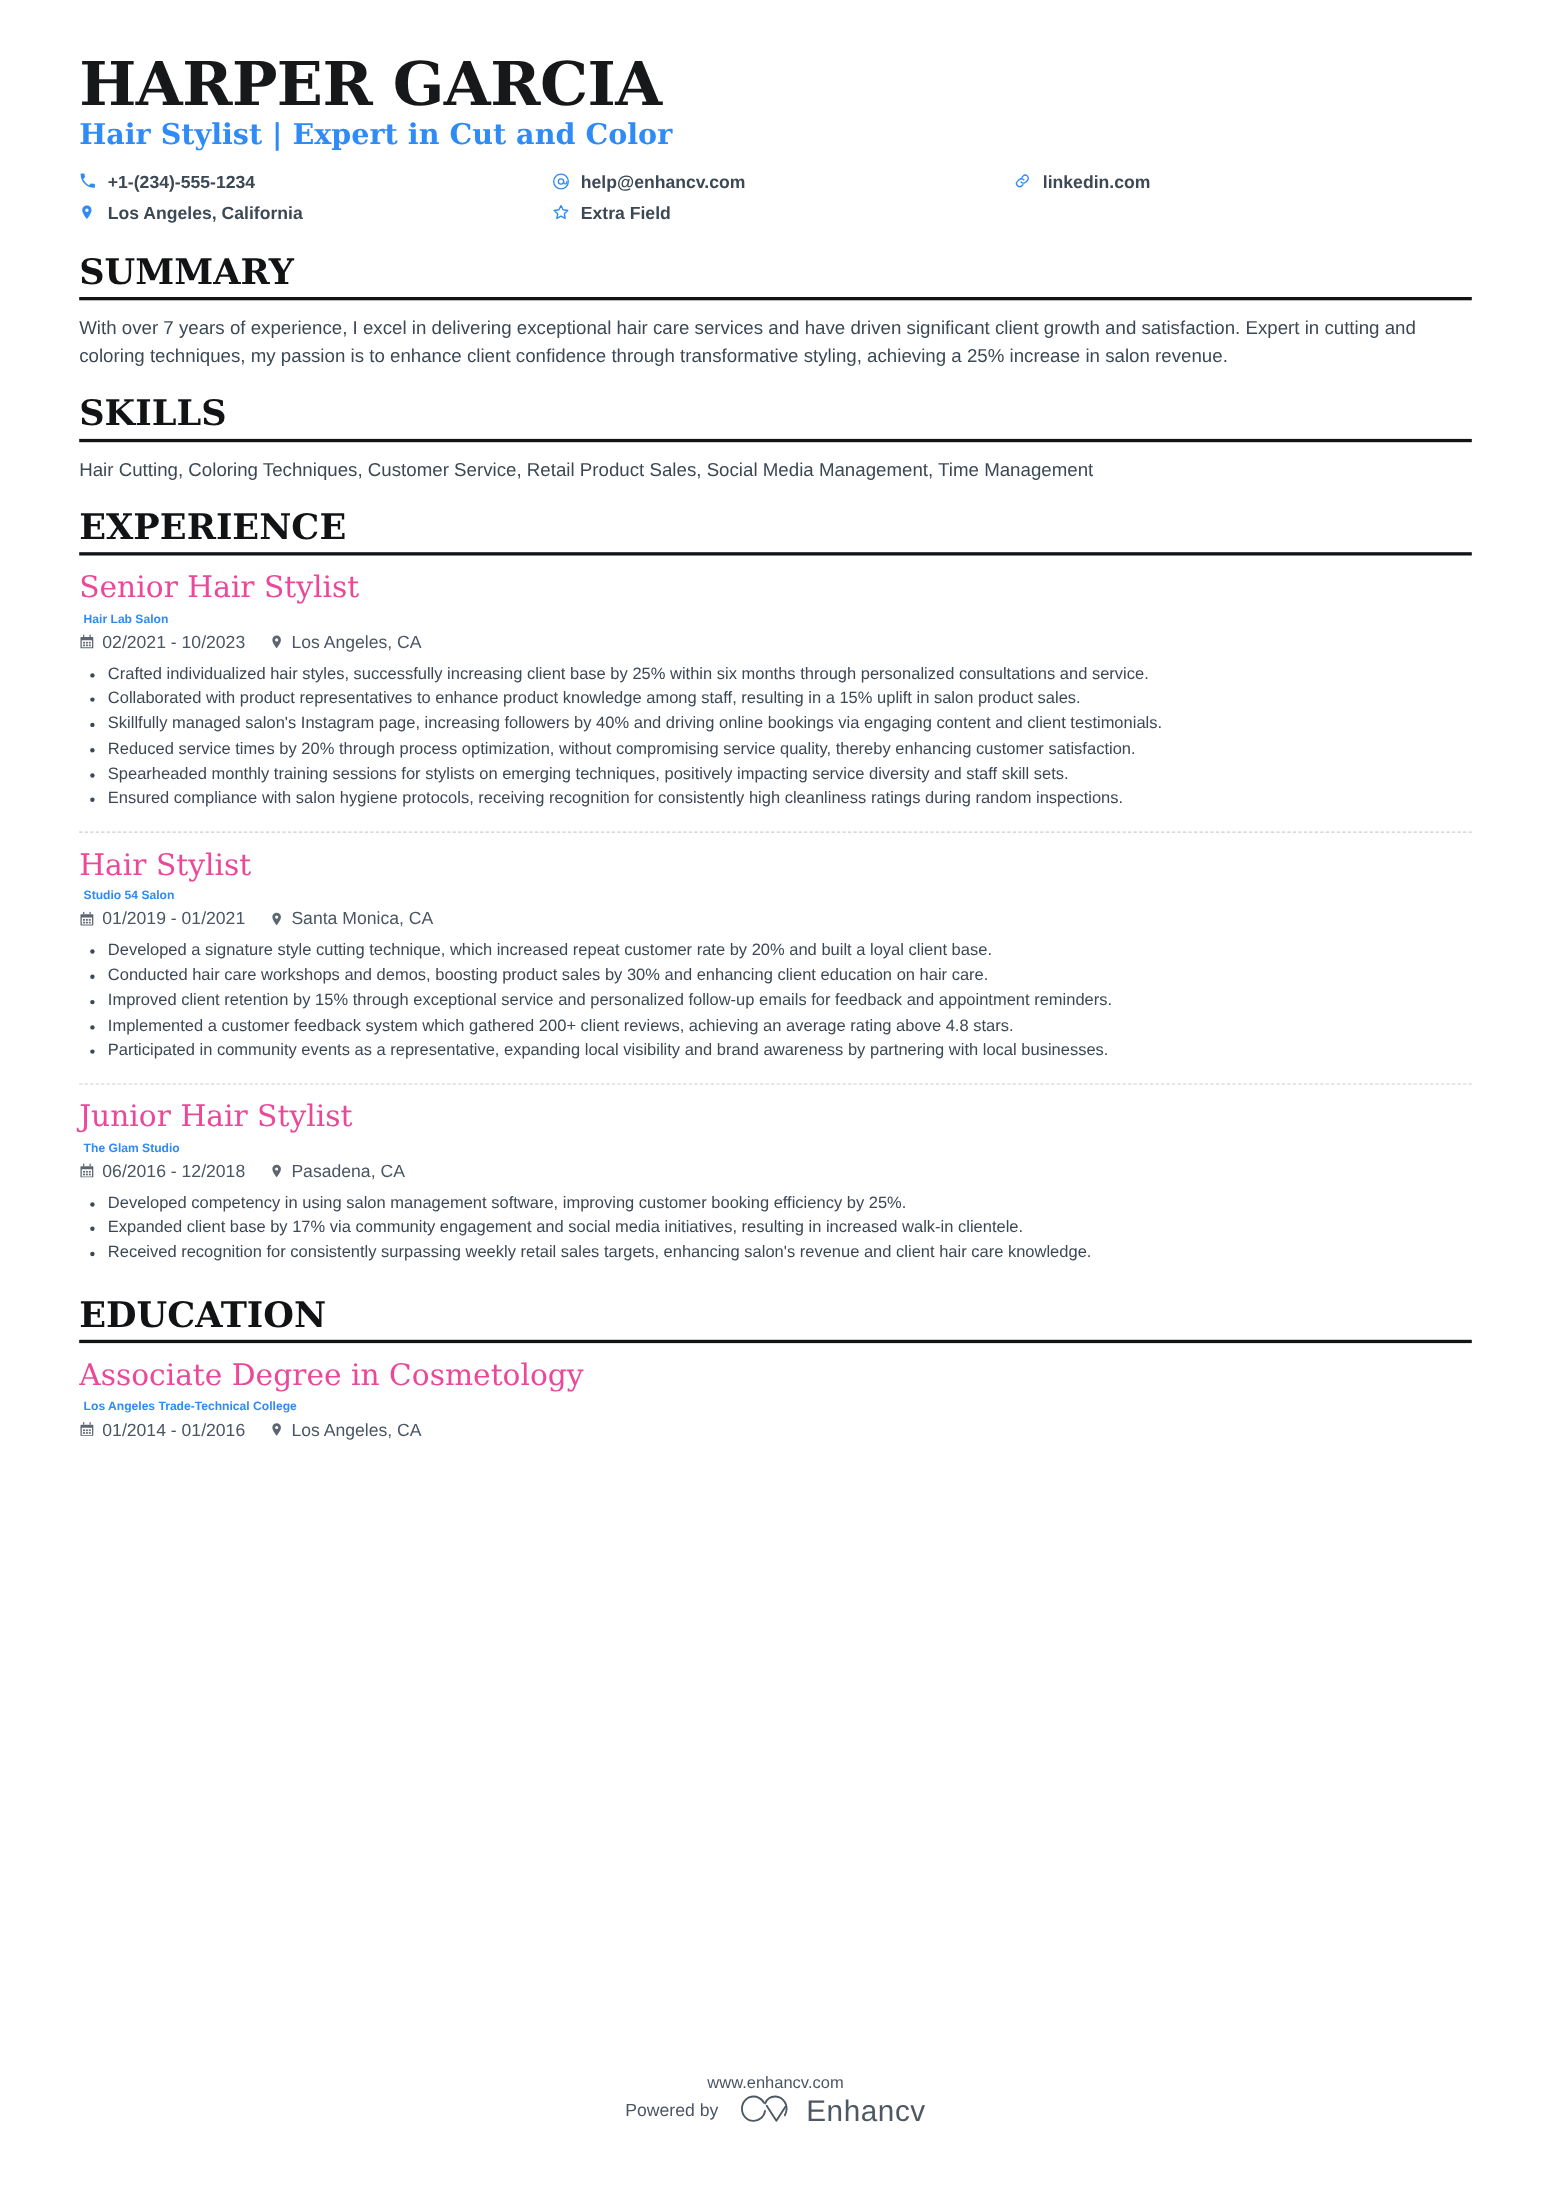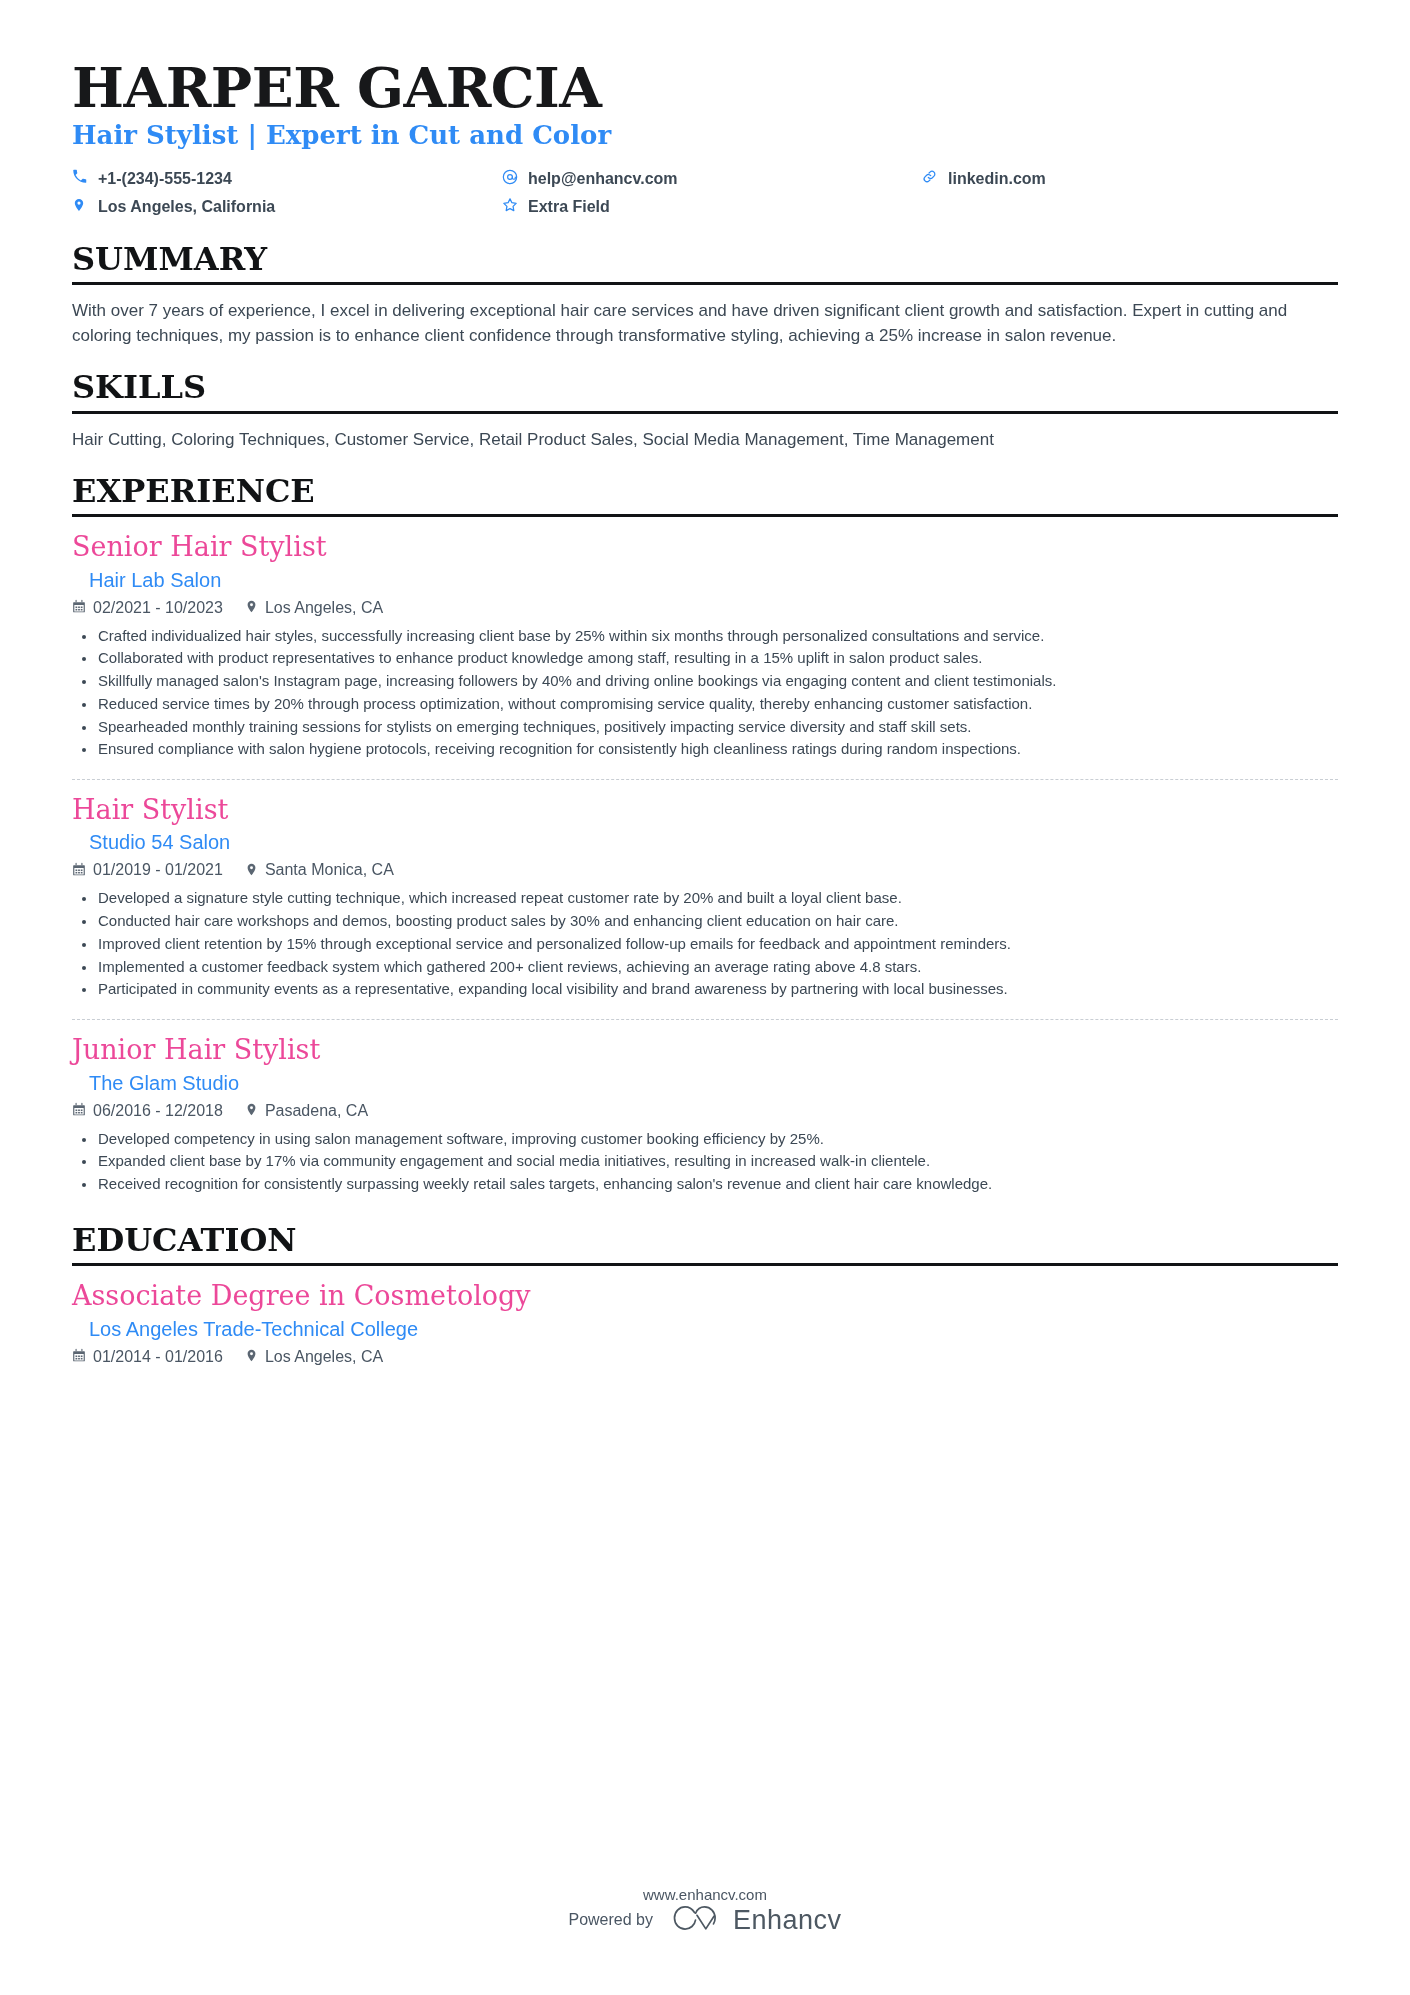--- a/index.html
+++ b/index.html
@@ -15,21 +15,21 @@
   }
   .page {
     position: relative;
     width: 1410px;
     height: 1995px;
     background: #ffffff;
     padding: 0;
     overflow: hidden;
   }
   .content {
-    padding: 60px 72px 0 72px;
+    padding: 48px 72px 0 72px;
   }
 
   
   .name {
     font-family: "DejaVu Serif", "Liberation Serif", serif;
     font-weight: bold;
     font-size: 55px;
     line-height: 1.0;
     letter-spacing: -0.5px;
     color: #17181a;
@@ -110,24 +110,24 @@
   }
   .entry-title {
     font-family: "DejaVu Serif", "Liberation Serif", serif;
     font-weight: normal;
     font-size: 27px;
     line-height: 1.2;
     color: #ec4899;
     margin: 0 0 5px 0;
   }
   .entry-org {
-    font-size: 20px;
-    font-weight: normal;
+    font-size: 11px;
+    font-weight: bold;
     color: #2f8bf5;
-    margin: 0 0 7px 17px;
+    margin: 0 0 7px 4px;
   }
   .entry-meta {
     display: flex;
     align-items: center;
     font-size: 16px;
     color: #4a5663;
     margin: 0 0 8px 0;
   }
   .meta-chunk {
     display: inline-flex;

